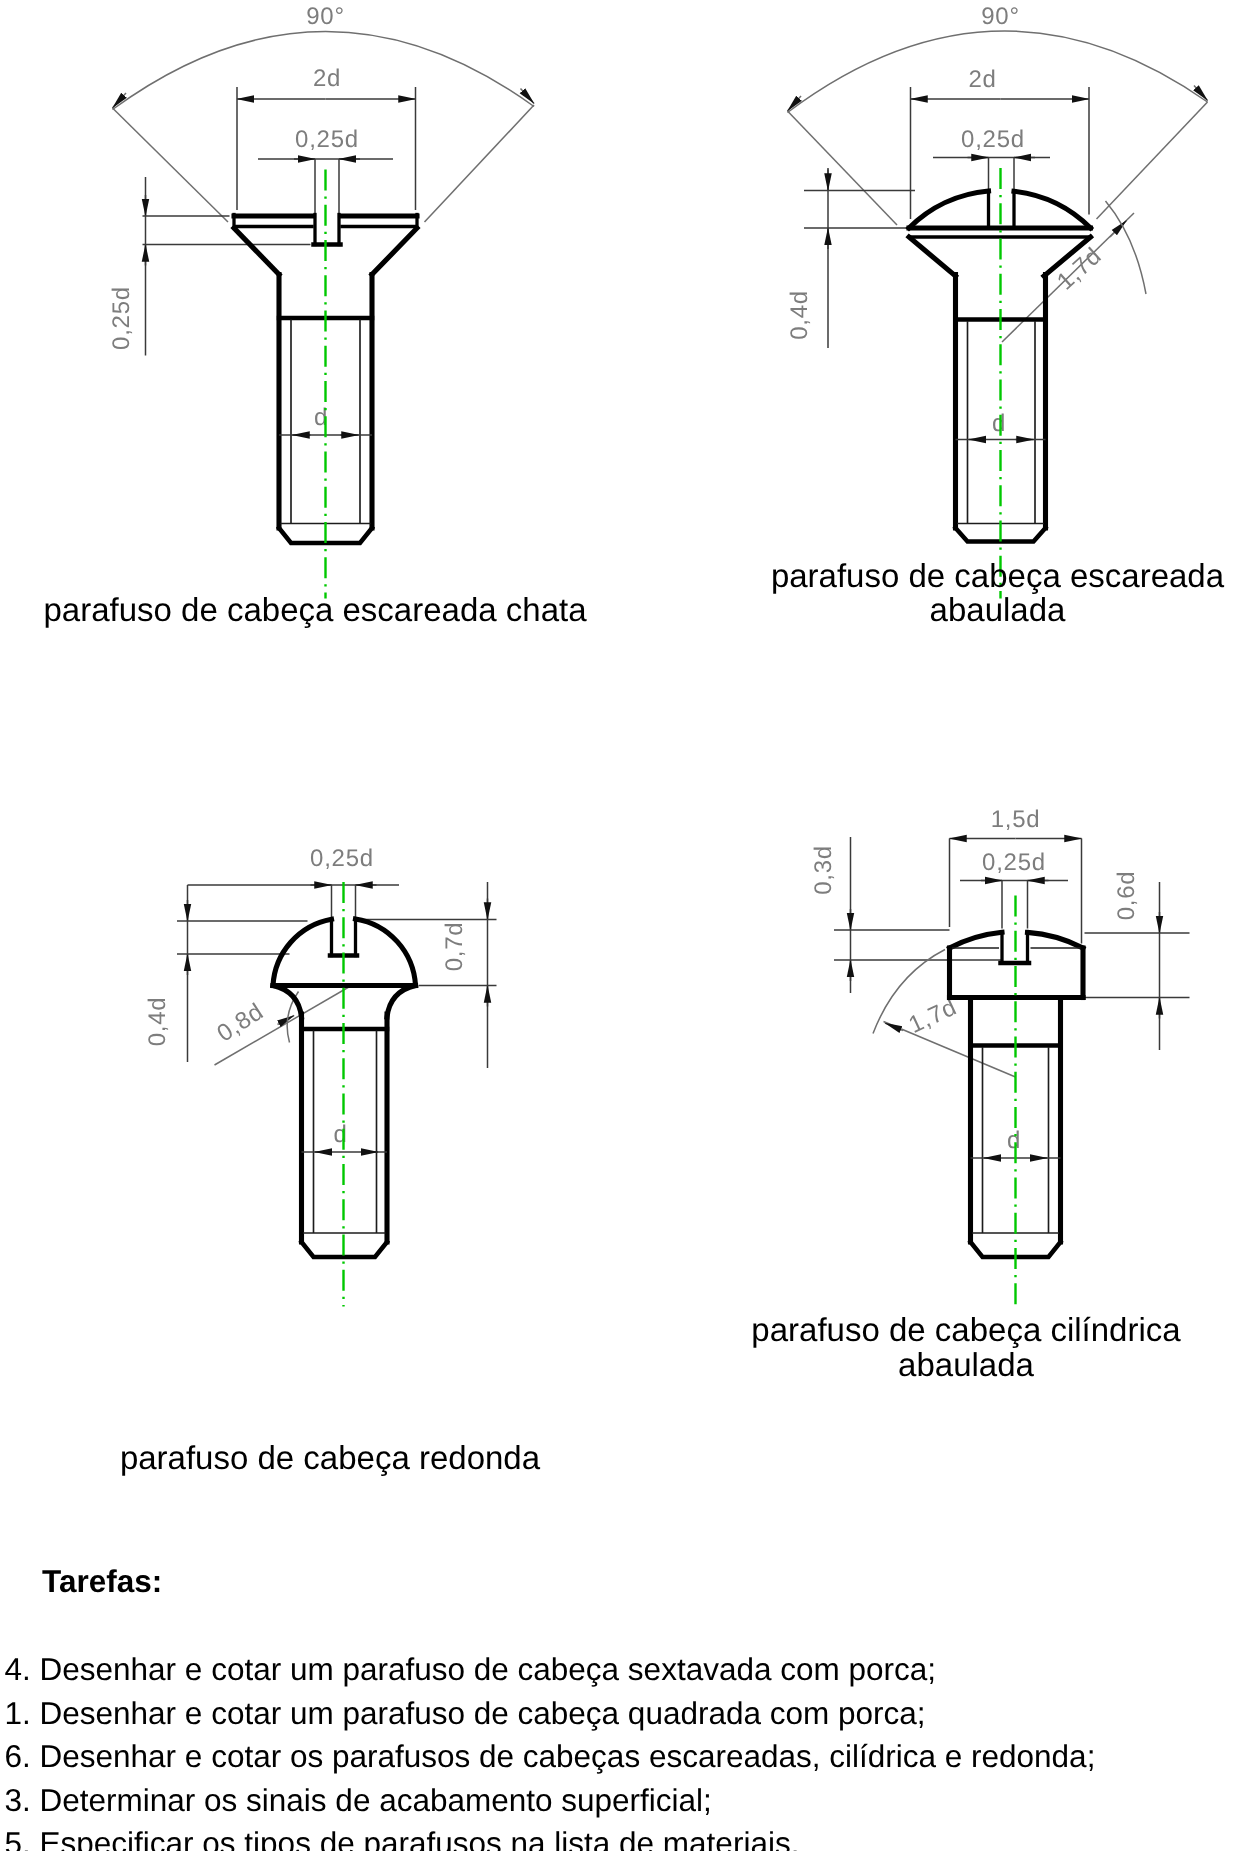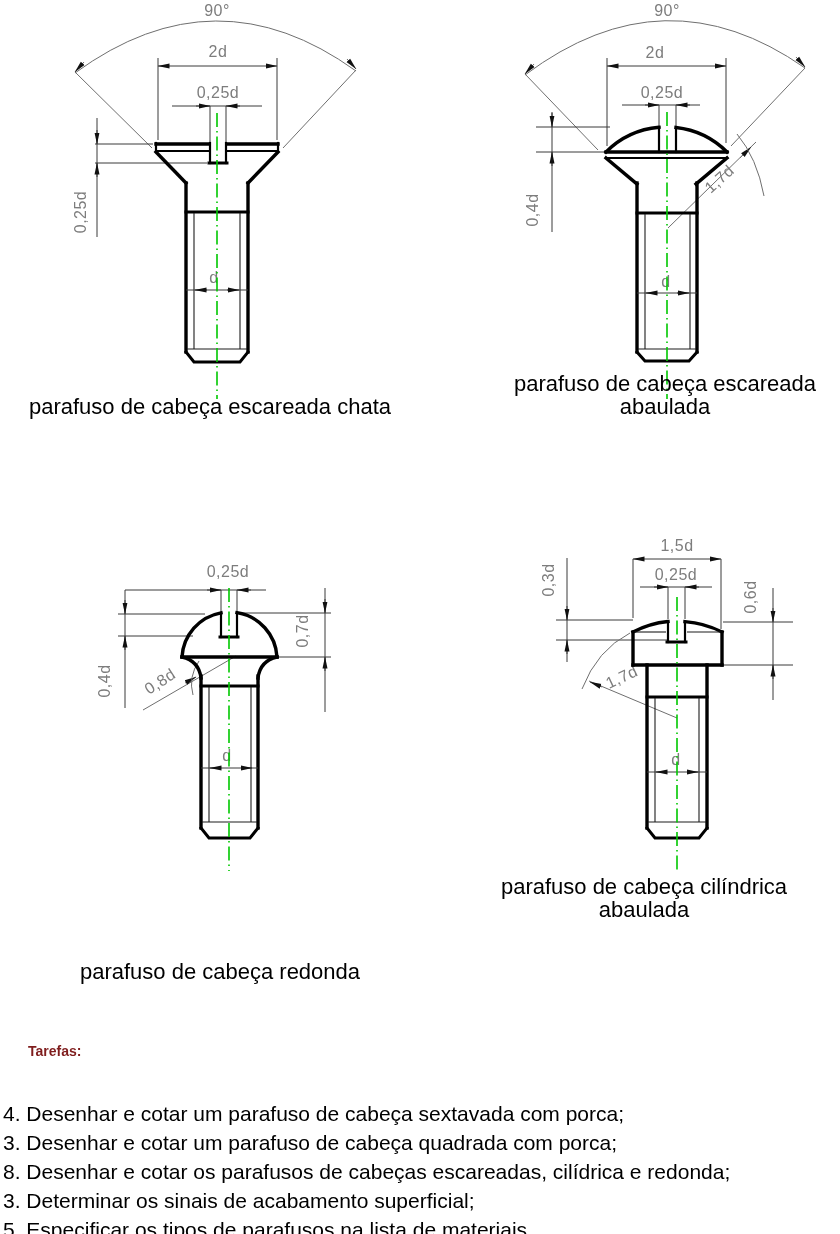--- a/index.html
+++ b/index.html
@@ -9,21 +9,21 @@
   
   .ol{stroke:#000;stroke-width:3.4;fill:none;stroke-linecap:square;}
   .ol2{stroke:#000;stroke-width:2.2;fill:none;stroke-linecap:square;}
   .ol3{stroke:#000;stroke-width:3.0;fill:none;stroke-linecap:square;}
   .tl{stroke:#1c1c1c;stroke-width:1.1;fill:none;}
   .dl{stroke:#3a3a3a;stroke-width:1;fill:none;}
   .gl{stroke:#6f6f6f;stroke-width:1;fill:none;}
   .cl{stroke:#00c800;stroke-width:1.6;fill:none;stroke-dasharray:14 4 1.5 4;}
   text.dim{font:16px "Liberation Sans",sans-serif;fill:#7d7d7d;letter-spacing:.5px;text-anchor:middle;}
   .caption{position:absolute;font-weight:normal;font-size:22px;line-height:23px;color:#000;text-align:center;}
-  .tasks-title{position:absolute;left:28px;top:1043px;font-size:14px;font-weight:bold;color:#7f1d1d;}
+  .tasks-title{position:absolute;left:28px;top:1043px;font-size:21px;font-weight:bold;color:#000000;}
   .tasks{position:absolute;left:3px;top:1099px;font-size:21px;line-height:29px;color:#000;}
 </style>
 </head>
 <body>
 
 <div id="page">
 
 <svg width="840" height="980" viewBox="0 0 840 980">
   <defs>
     <marker id="arr" markerUnits="userSpaceOnUse" markerWidth="13" markerHeight="7" refX="11.5" refY="3.5" orient="auto">
@@ -299,19 +299,19 @@
   <div>parafuso de cabeça redonda</div>
 </div>
 <div class="caption" style="left:474px;top:875px;width:340px;">
   <div>parafuso de cabeça cilíndrica</div>
   <div>abaulada</div>
 </div>
 
 <div class="tasks-title">Tarefas:</div>
 <div class="tasks">
   <div>4. Desenhar e cotar um parafuso de cabeça sextavada com porca;</div>
-  <div>3. Desenhar e cotar um parafuso de cabeça quadrada com porca;</div>
-  <div>8. Desenhar e cotar os parafusos de cabeças escareadas, cilídrica e redonda;</div>
+  <div>1. Desenhar e cotar um parafuso de cabeça quadrada com porca;</div>
+  <div>6. Desenhar e cotar os parafusos de cabeças escareadas, cilídrica e redonda;</div>
   <div>3. Determinar os sinais de acabamento superficial;</div>
   <div>5. Especificar os tipos de parafusos na lista de materiais.</div>
 </div>
 
 </div>
 
 </body></html>

